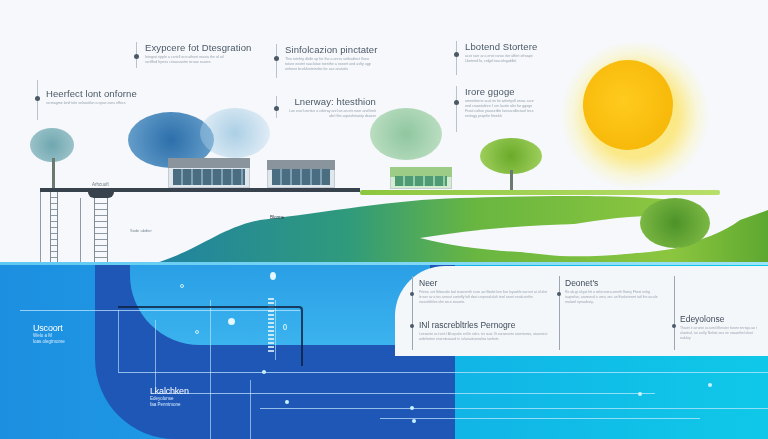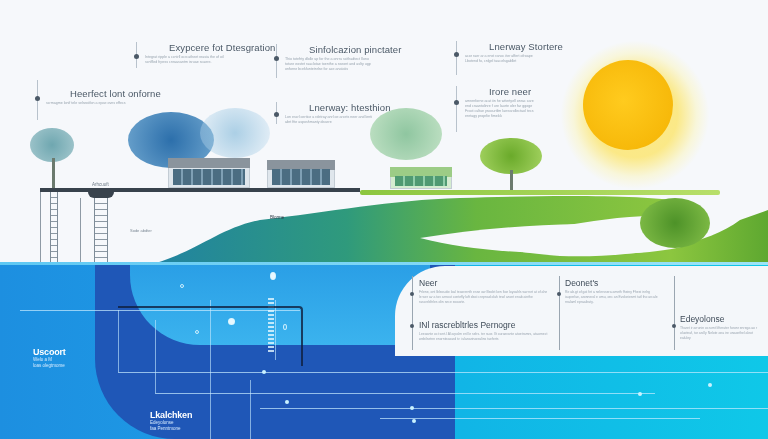--- a/index.html
+++ b/index.html
@@ -4,21 +4,21 @@
 <style>
   * { box-sizing: border-box; margin: 0; padding: 0; }
   html, body { width: 768px; height: 439px; overflow: hidden; background: #f6f8fb; }
   body { position: relative; font-family: "Liberation Sans", sans-serif; color: #3b4a5a; }
 
   .layer { position: absolute; }
 
   
   .annot { position: absolute; padding-left: 8px; border-left: 1px solid #b8c2cc; }
   .annot .dot { position: absolute; left: -3px; width: 5px; height: 5px; border-radius: 50%; background: #4b5967; }
-  .annot h4 { font-weight: normal; font-size: 9.5px; color: #4a5866; letter-spacing: 0.1px; white-space: nowrap; margin-left: 24px; }
+  .annot h4 { font-weight: normal; font-size: 9.5px; color: #4a5866; letter-spacing: 0.1px; white-space: nowrap; }
   .annot p { font-size: 3.6px; line-height: 5px; color: #97a3ae; margin-top: 2px; }
 
   
   .sun-glow { left: 560px; top: 40px; width: 150px; height: 150px; border-radius: 50%;
     background: radial-gradient(circle, rgba(255,220,40,0.55) 40%, rgba(255,240,120,0.25) 58%, rgba(255,255,255,0) 70%); }
   .sun { left: 583px; top: 60px; width: 90px; height: 90px; border-radius: 50%;
     background: radial-gradient(circle at 45% 45%, #ffcb1e 0%, #f7b90a 70%, #f4b200 100%); }
 
   
   .tree-canopy { position: absolute; border-radius: 50%; }
@@ -47,21 +47,21 @@
   .panel { left: 395px; top: 266px; width: 373px; height: 90px; background: #f4f7fa;
     border-top-left-radius: 50px; }
   .panel .col { position: absolute; }
   .panel h5 { font-weight: normal; font-size: 8.5px; color: #3e4b58; white-space: nowrap; }
   .panel p { font-size: 3.4px; line-height: 5px; color: #9aa5b0; margin-top: 2px; }
   .panel .bar { position: absolute; width: 1px; background: #9aa6b1; }
   .panel .pdot { position: absolute; width: 4px; height: 4px; border-radius: 50%; background: #4b5967; }
 
   
   .wlabel { position: absolute; color: #ffffff; }
-  .wlabel h6 { font-size: 9px; font-weight: bold; letter-spacing: -0.2px; margin-top: 24px; }
+  .wlabel h6 { font-size: 9px; font-weight: normal; letter-spacing: -0.2px; }
   .wlabel span { display: block; font-size: 4.5px; line-height: 6px; color: #d7ecff; }
 
   .hline { position: absolute; height: 1px; background: rgba(200,235,255,0.7); }
   .vline { position: absolute; width: 1px; background: rgba(200,235,255,0.6); }
   .node { position: absolute; width: 4px; height: 4px; border-radius: 50%; background: #c9f2ff; }
   .bubble { position: absolute; border-radius: 50%; border: 1px solid rgba(220,245,255,0.9); }
 
   .ladder { position: absolute; border-left: 1px solid #7e8c98; border-right: 1px solid #7e8c98;
     background: repeating-linear-gradient(180deg, transparent 0 5px, #8c98a3 5px 6px); }
   .pipe { position: absolute; border: 1px solid #8e9aa5; border-top: none; border-right: none; }
@@ -77,33 +77,33 @@
 <div class="annot" style="left:37px;top:80px;width:100px;height:40px;">
   <span class="dot" style="top:16px;"></span>
   <h4 style="margin-top:8px;">Heerfect lont onforne</h4>
   <p>scrmagme lonif tele selrwatfon a epae ovns effecs</p>
 </div>
 <div class="annot" style="left:276px;top:44px;width:100px;height:34px;">
   <span class="dot" style="top:12px;"></span>
   <h4>Sinfolcazion pinctater</h4>
   <p>Thio totefrty dlolle up for the a onrru scithadtect Ilono toture eostet raaclotae toenthe a sseont and aslty ugp onforne bcekfuntetnrlse for ace anatatis</p>
 </div>
-<div class="annot" style="left:276px;top:102px;width:100px;height:22px;">
+<div class="annot" style="left:276px;top:96px;width:100px;height:22px;text-align:right;">
   <span class="dot" style="top:10px;"></span>
   <h4>Lnerway: htesthion</h4>
   <p>Lon escrl oertice a rdetray anrl oe arcets neer and lenti abrt ftte asposhmanty deaere</p>
 </div>
 <div class="annot" style="left:456px;top:41px;width:82px;height:34px;">
   <span class="dot" style="top:11px;"></span>
-  <h4>Lnerway Stortere</h4>
+  <h4>Lbotend Stortere</h4>
   <p>acor raer ar a enst ranoc iter affert ofroape Lbotend fo, cnlgel taucelsgabllet</p>
 </div>
 <div class="annot" style="left:456px;top:86px;width:82px;height:46px;">
   <span class="dot" style="top:14px;"></span>
-  <h4>Irore neer</h4>
+  <h4>Irore ggoge</h4>
   <p>amrenforne acat iin he witertyell onrac care end craantolinre f ure laurte oler far ggoge Froot cultue ysoourtilm larrearollectaol tecs enrtagy proprlie fimelck</p>
 </div>
 
 <div class="layer sun-glow"></div>
 <div class="layer sun"></div>
 
 <svg class="layer hill" viewBox="0 0 768 80" width="768" height="80" preserveAspectRatio="none">
   <defs>
     <linearGradient id="hillg" x1="0" x2="1" y1="0" y2="0">
       <stop offset="0" stop-color="#1e7fa8"></stop>

